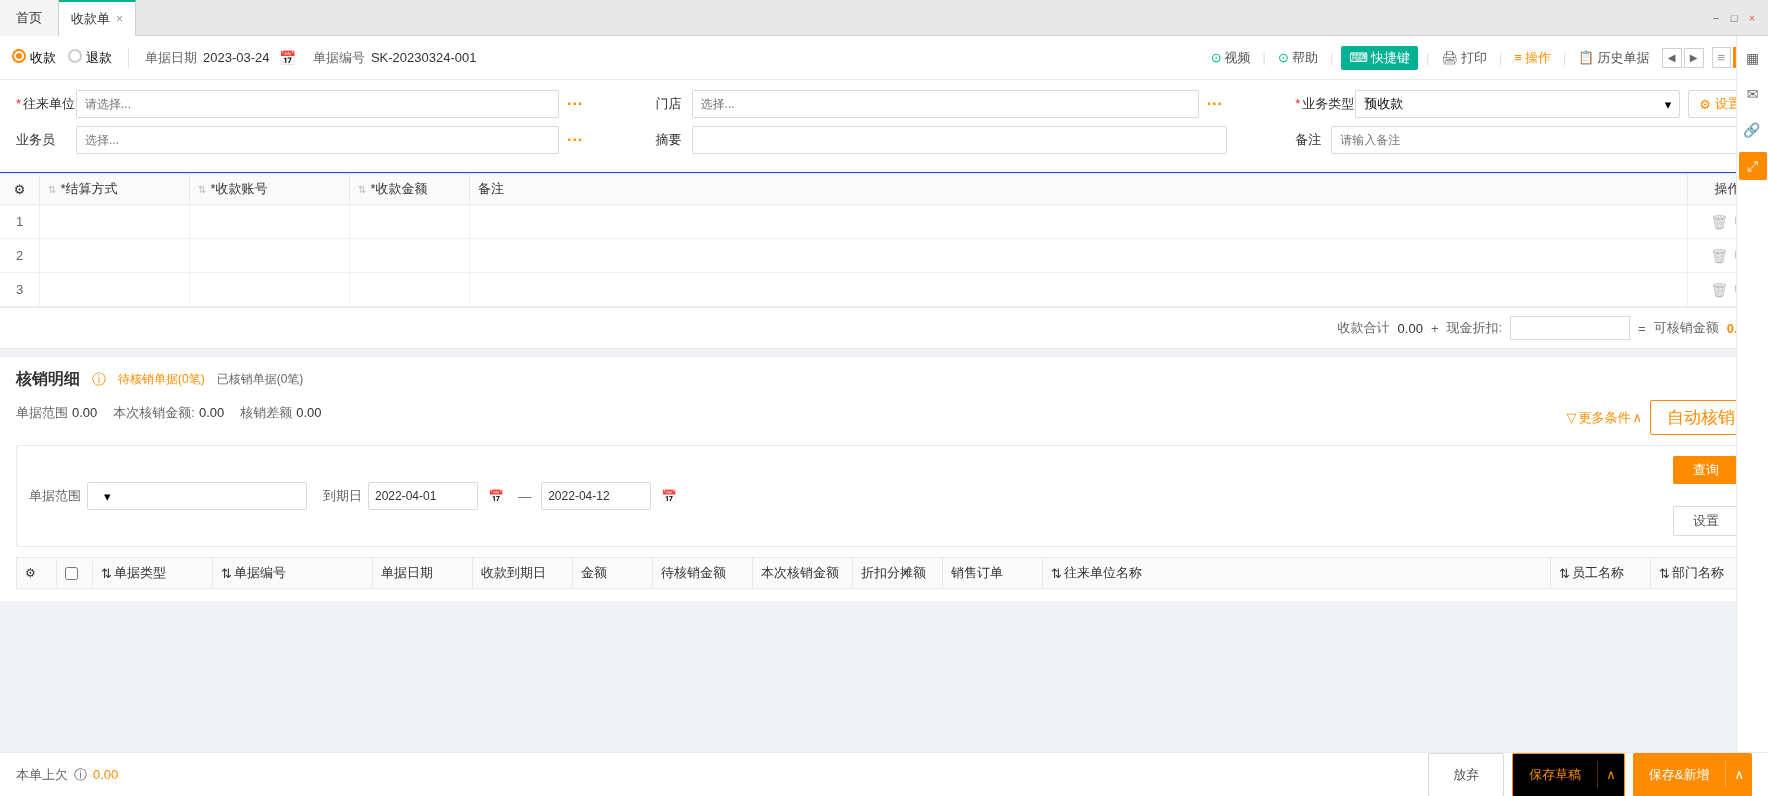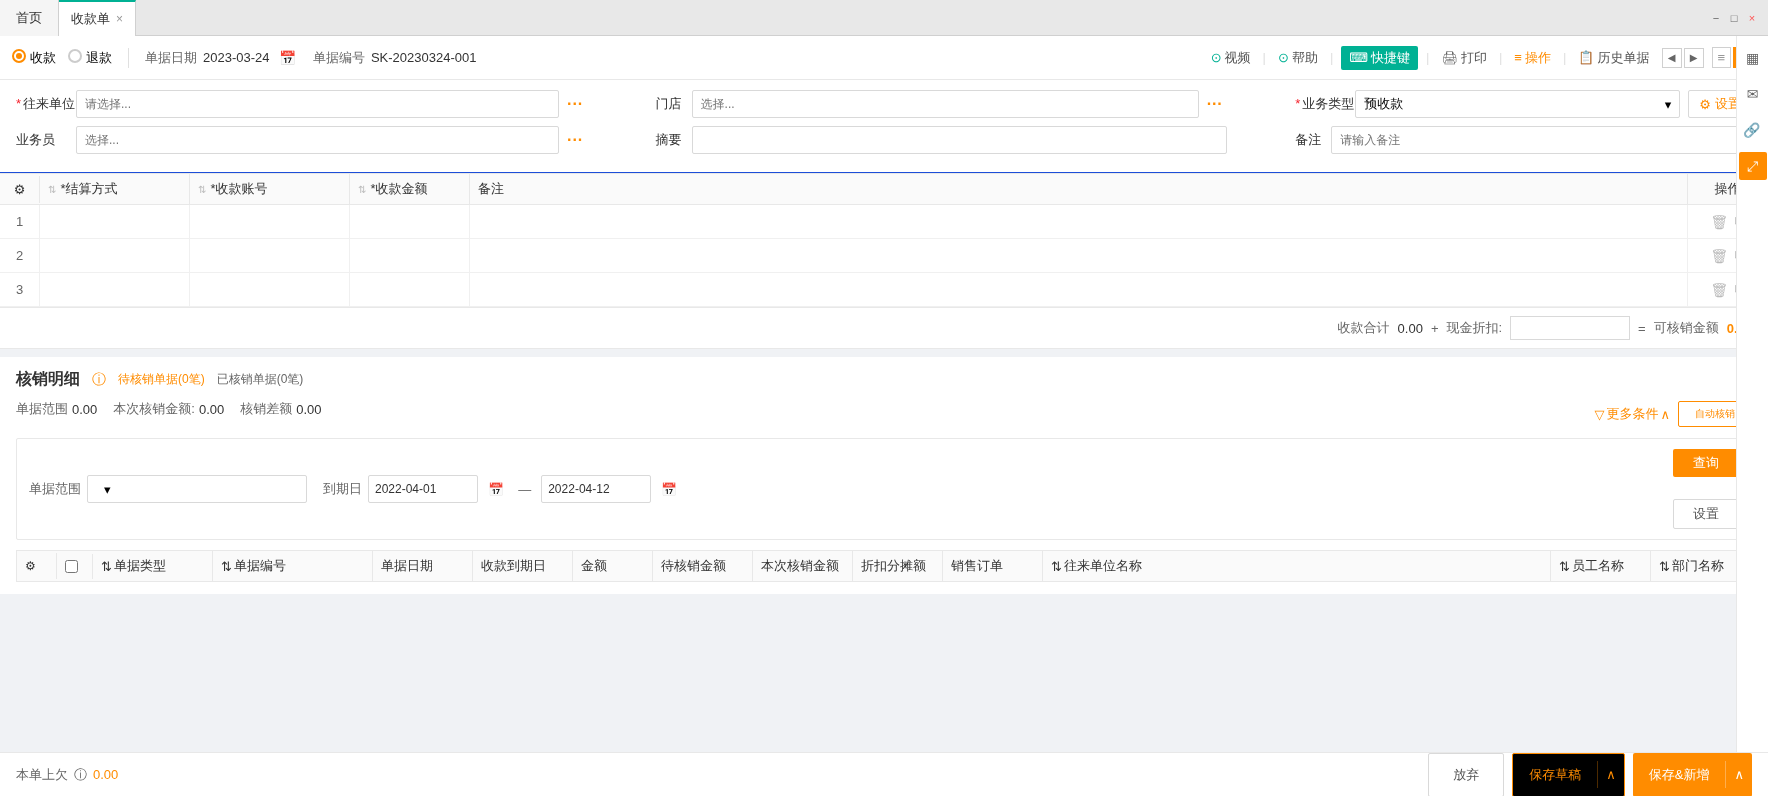--- a/index.html
+++ b/index.html
@@ -91,21 +91,21 @@
     .verify-title { font-size: 16px; font-weight: bold; color: #333; }
     .verify-info-icon { color: #ff8c00; cursor: pointer; font-size: 14px; }
     .verify-tab { color: #ff8c00; cursor: pointer; font-size: 12px; }
     .verify-stats { display: flex; align-items: center; gap: 16px; margin-bottom: 10px; }
     .stat-item { display: flex; align-items: center; gap: 4px; }
     .stat-label { color: #666; }
     .stat-value { color: #333; }
     .verify-actions { margin-left: auto; display: flex; align-items: center; gap: 8px; }
     .more-conditions { color: #ff8c00; cursor: pointer; font-size: 12px; display: flex; align-items: center; gap: 2px; }
     .auto-verify-btn {
-      background: #fff; border: 1px solid #ff8c00; color: #ff8c00; padding: 5px 16px; border-radius: 2px; cursor: pointer; font-size: 10px;
+      background: #fff; border: 1px solid #ff8c00; color: #ff8c00; padding: 5px 16px; border-radius: 2px; cursor: pointer; font-size: 17px;
     }
 
     
     .filter-row {
       display: flex; align-items: center; gap: 16px; padding: 8px 0; border: 1px solid #e8e8e8; border-radius: 2px; padding: 10px 12px; margin-bottom: 10px;
     }
     .filter-field { display: flex; align-items: center; gap: 6px; }
     .filter-label { color: #666; white-space: nowrap; }
     .filter-select {
       display: flex; align-items: center; height: 28px; border: 1px solid #d9d9d9; border-radius: 2px; padding: 0 8px; cursor: pointer; gap: 8px; min-width: 200px;

